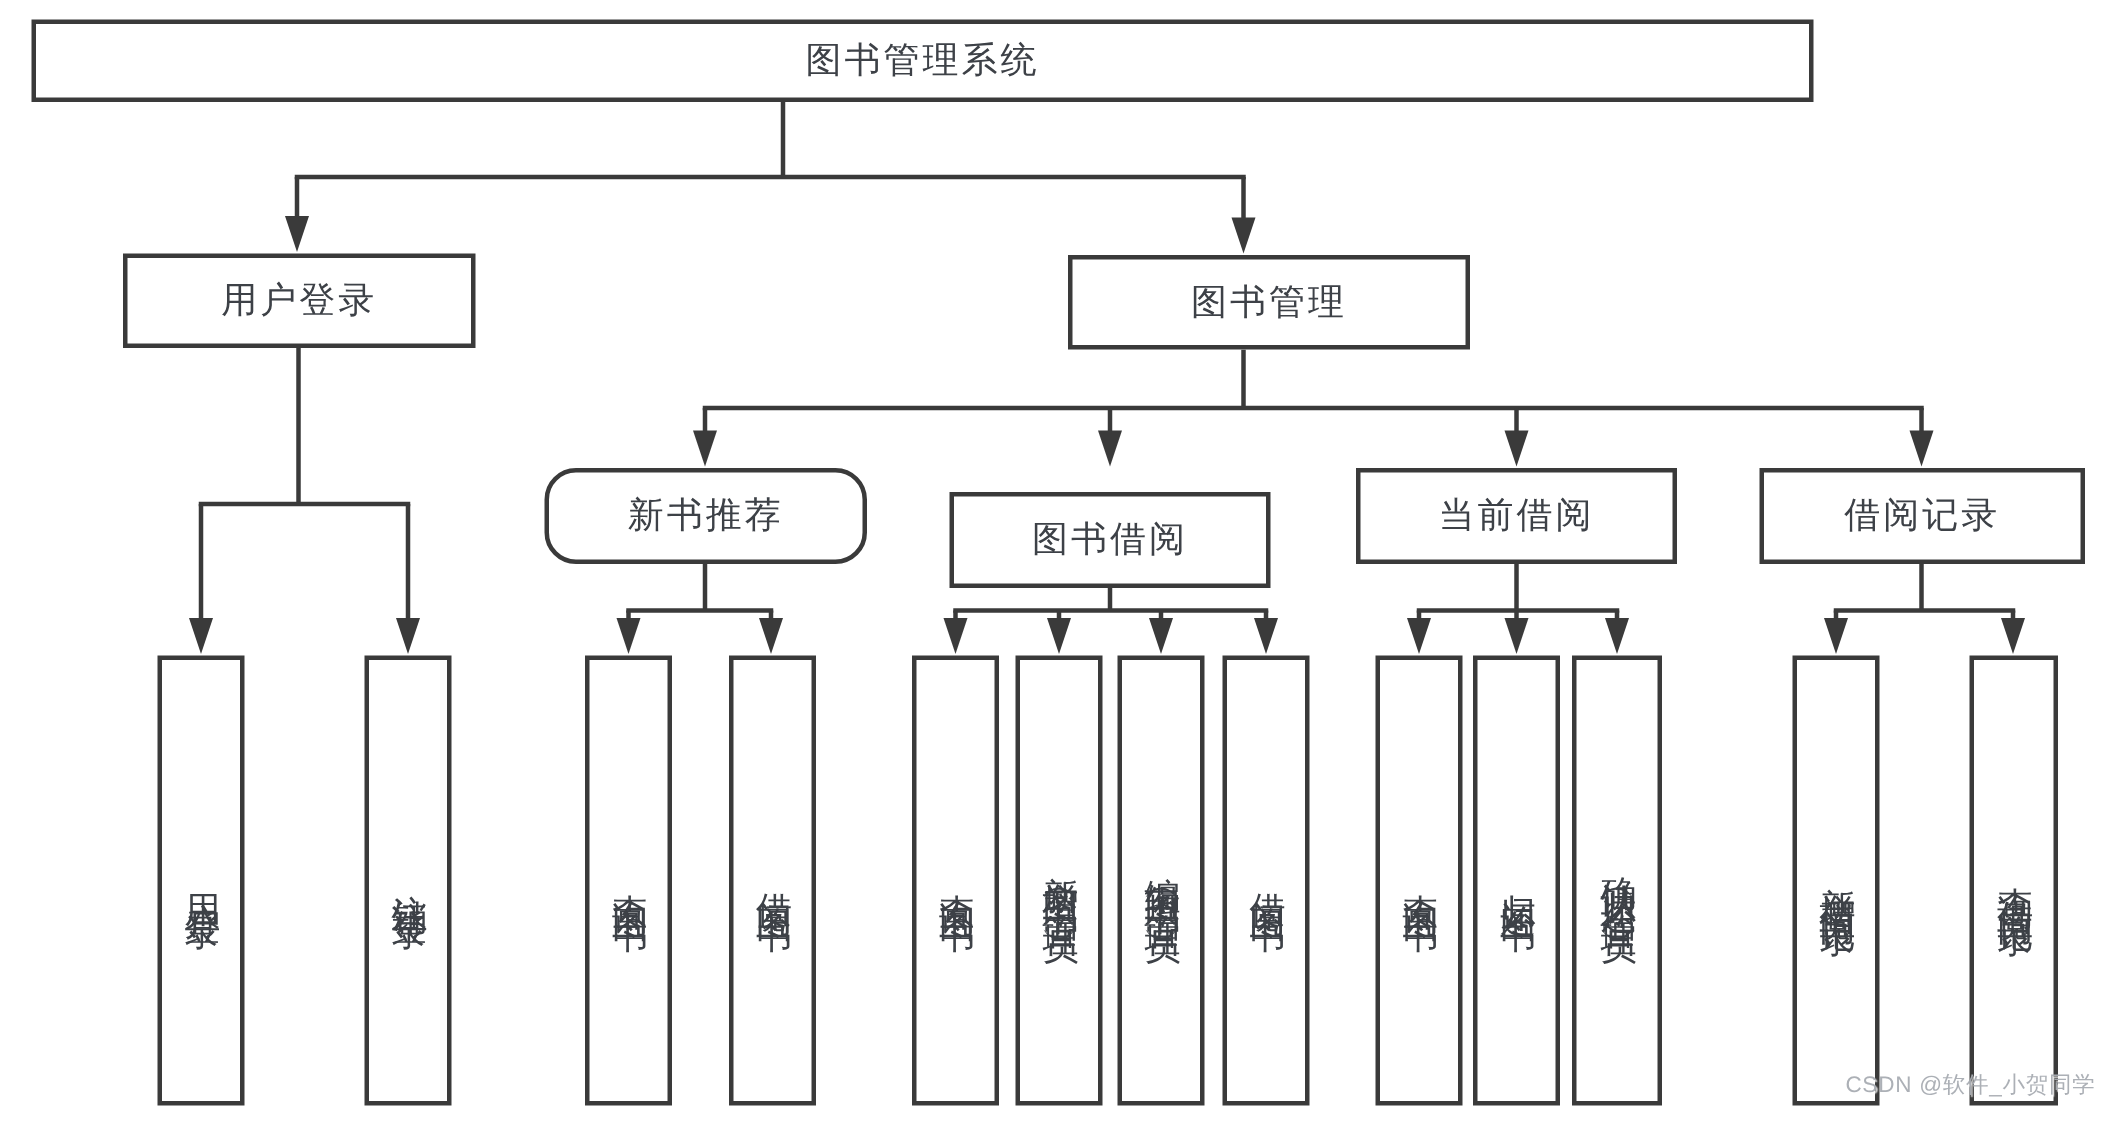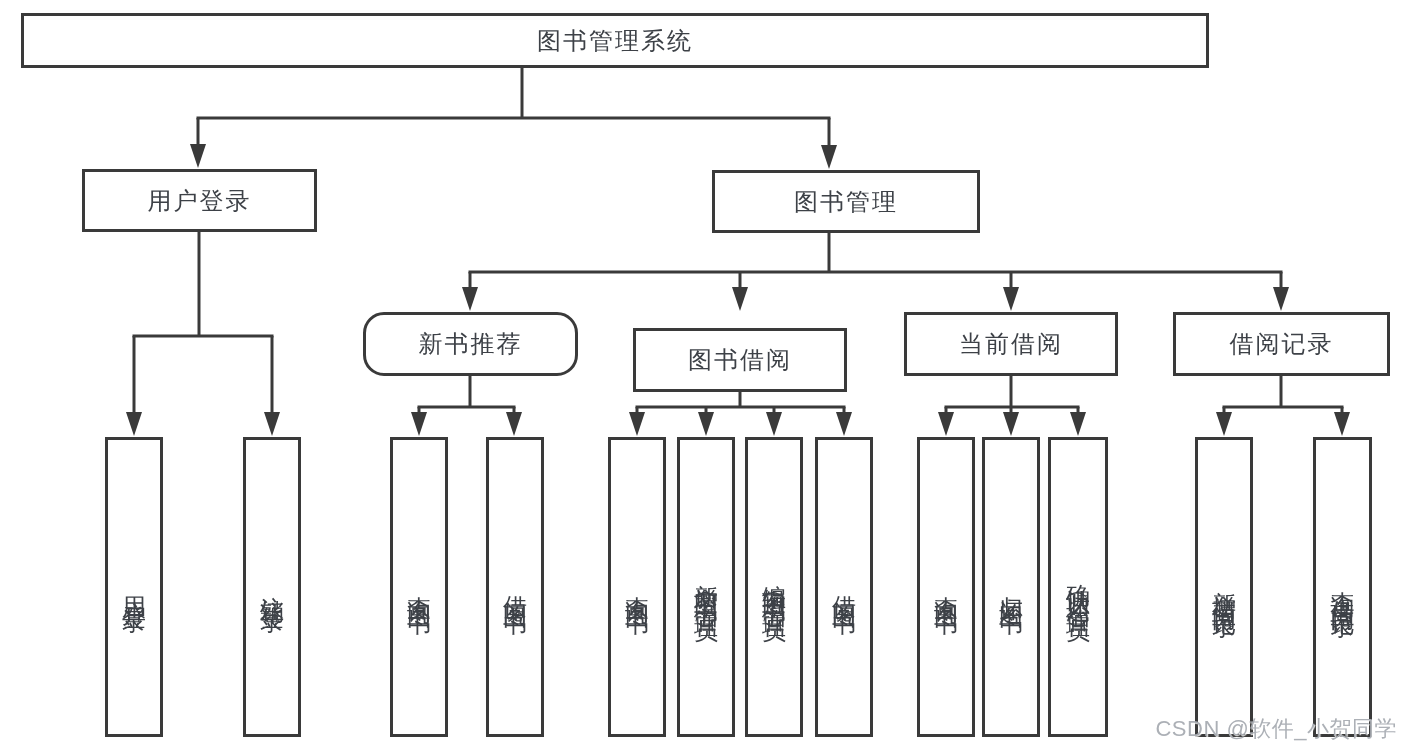--- a/index.html
+++ b/index.html
@@ -44,21 +44,21 @@
     font-size: 24px;
     letter-spacing: 5px;
     line-height: 1;
     max-height: 288px;
   }
   .watermark {
     position: absolute;
     right: 8px;
     top: 714px;
     z-index: 3;
-    font-size: 22px;
+    font-size: 15px;
     letter-spacing: 0.5px;
     color: rgba(168, 172, 178, 0.95);
     text-shadow: 1px 1px 1px rgba(255,255,255,0.9);
     white-space: nowrap;
   }
 </style>
 </head>
 <body>
 
 <div class="canvas">

